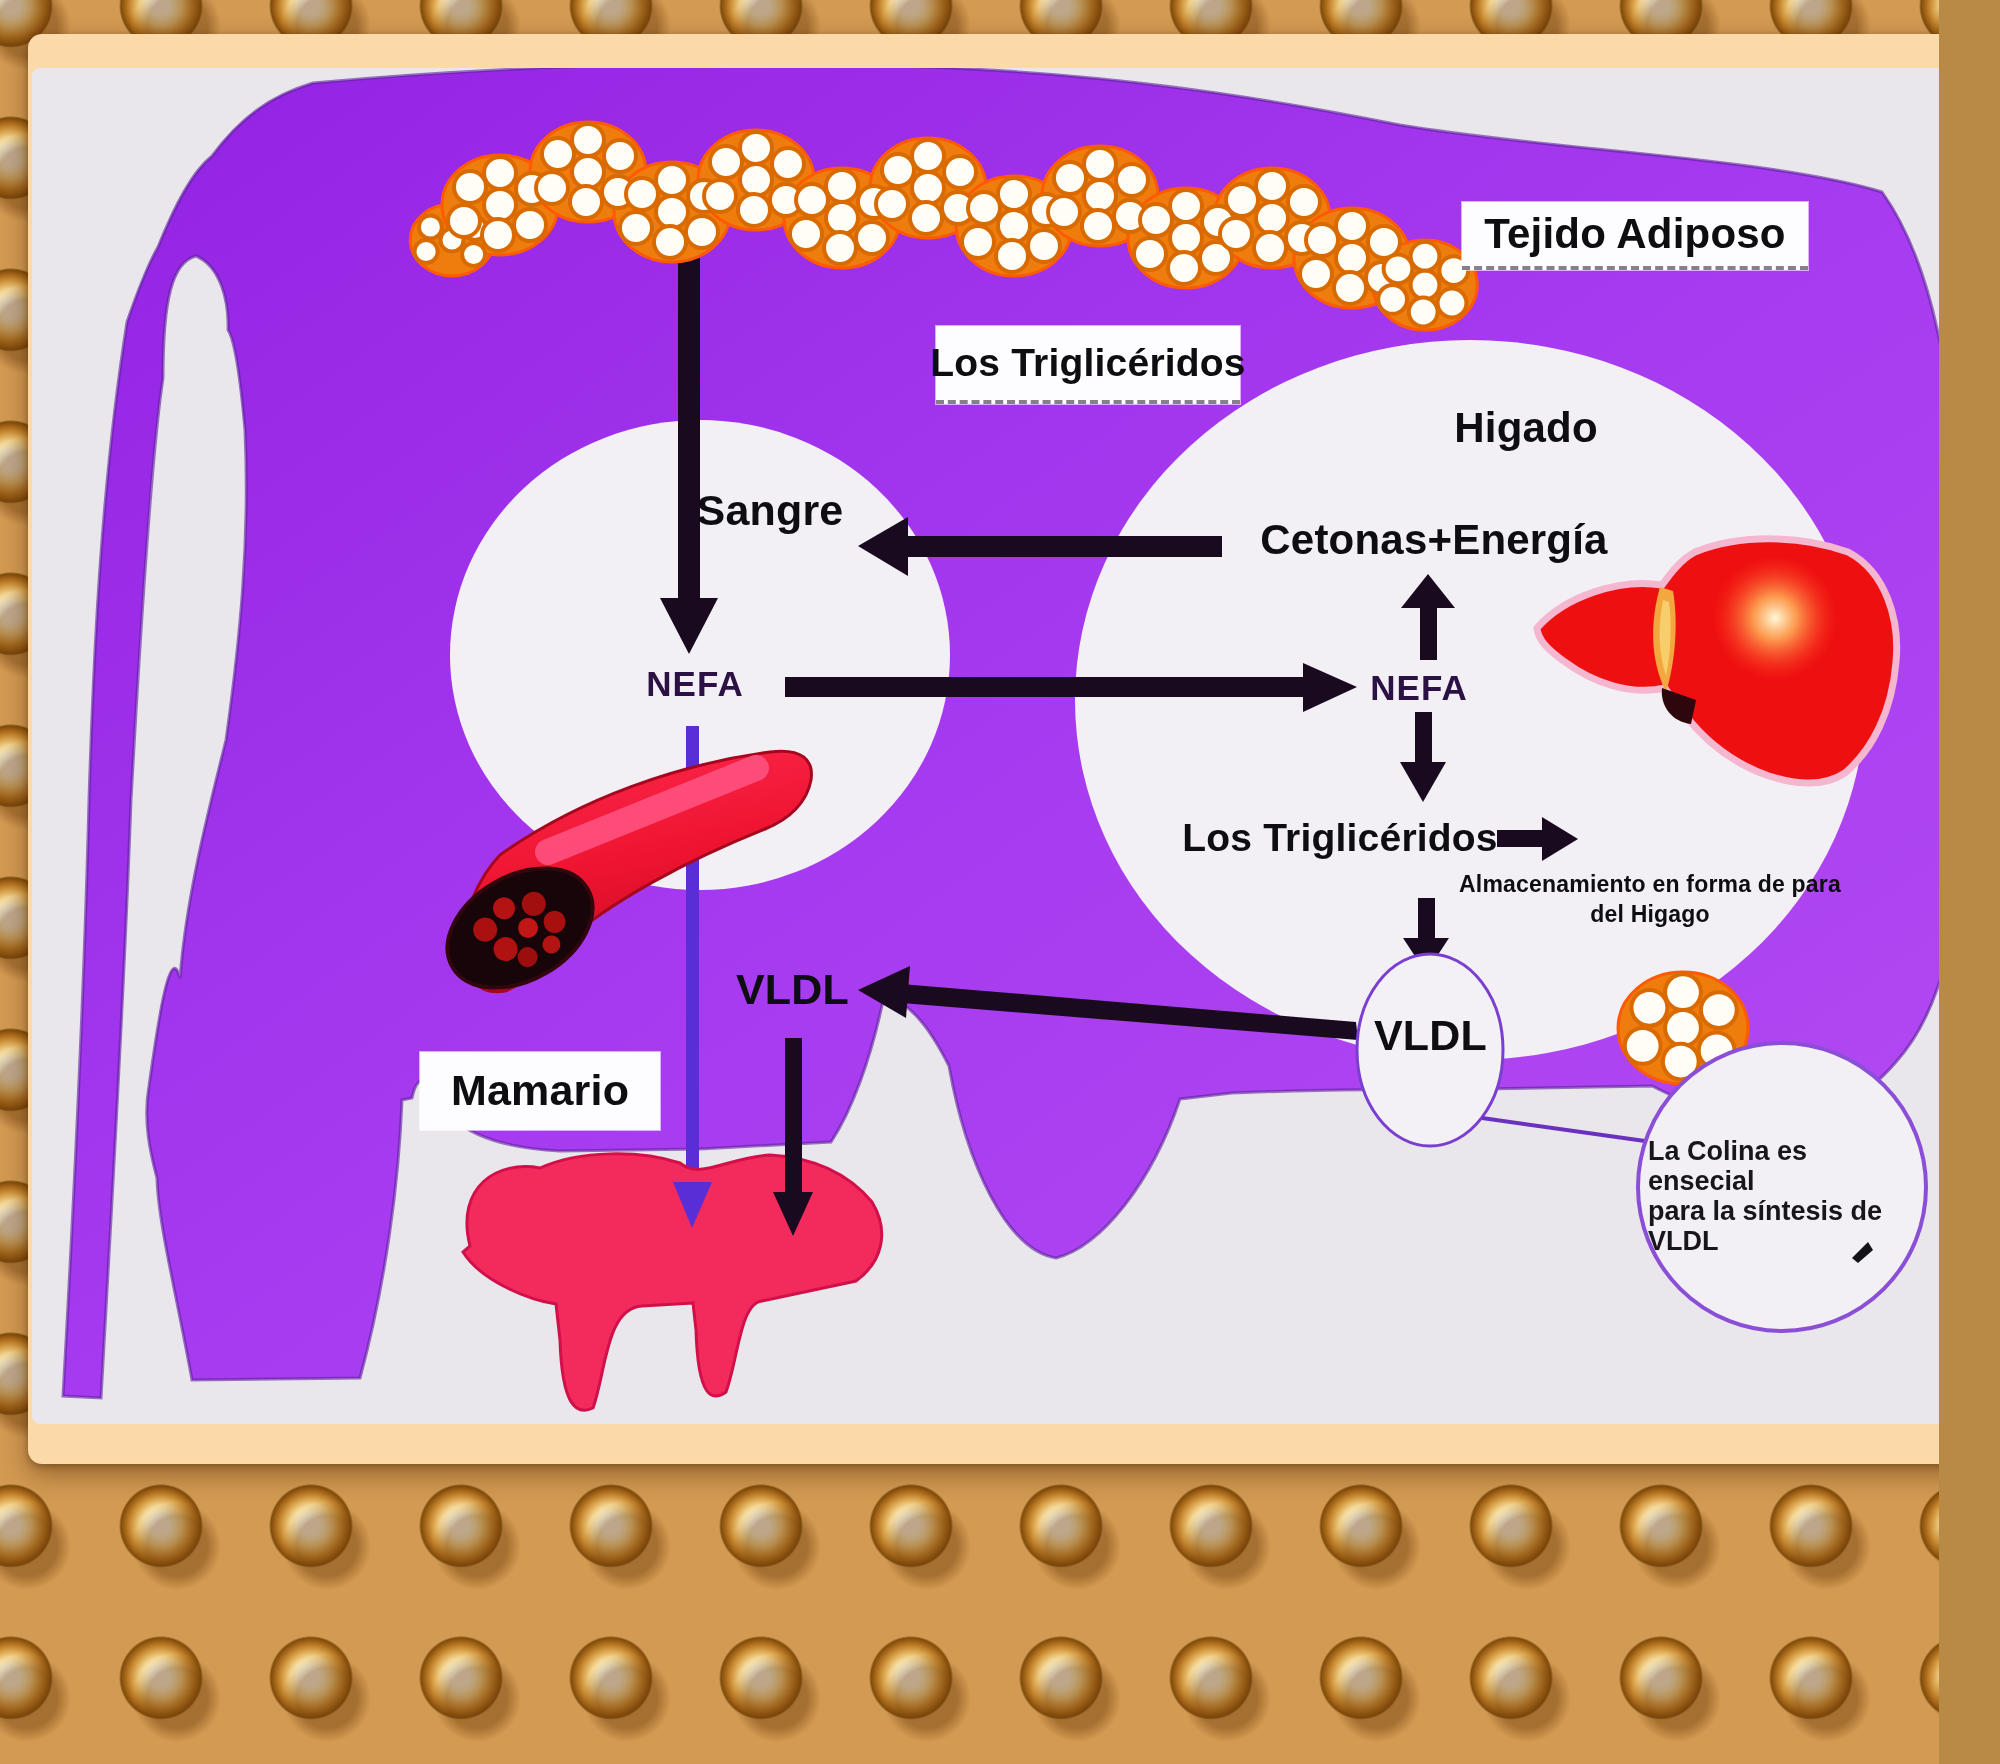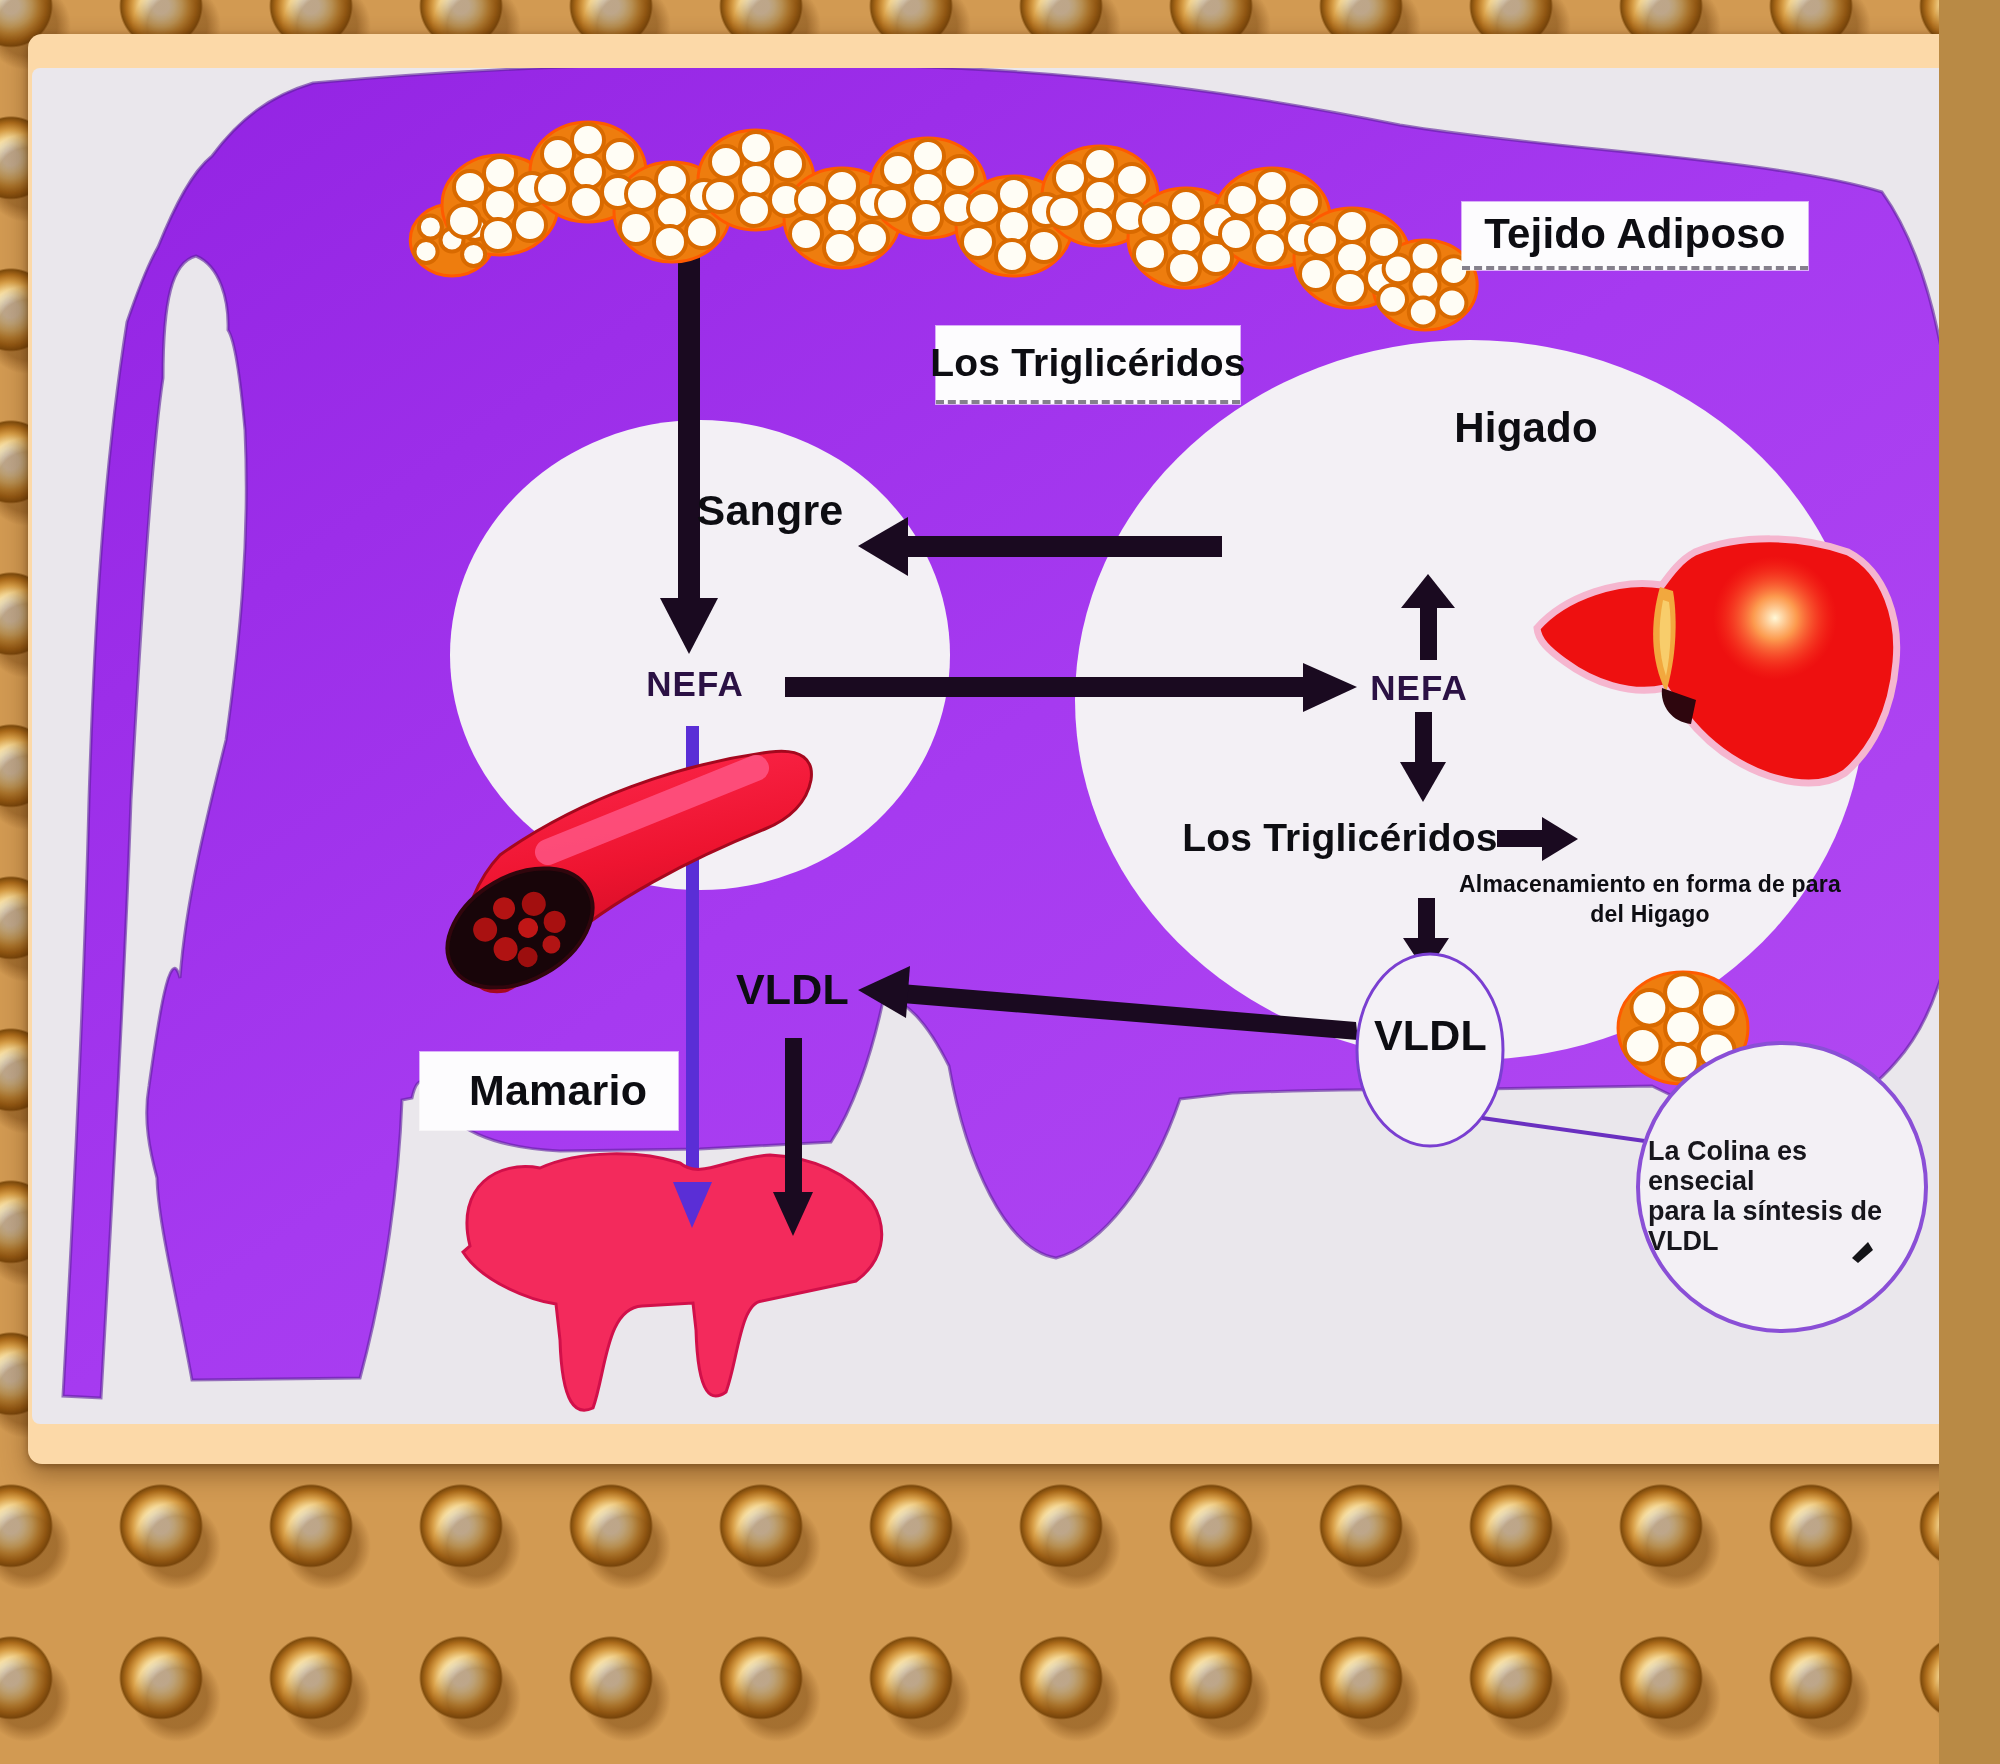--- a/index.html
+++ b/index.html
@@ -340,36 +340,37 @@
   </div>
 
   <div class="label whitebox dashed" style="left:936px;top:326px;width:304px;height:74px;font-size:39px;">
     <span>Los Triglicéridos</span>
   </div>
 
   <div class="label" style="left:640px;top:486px;width:260px;height:50px;font-size:43px;">Sangre</div>
 
   <div class="label" style="left:1396px;top:404px;width:260px;height:48px;font-size:42px;">Higado</div>
 
+  <div class="label" style="left:1234px;top:514px;width:400px;height:52px;font-size:42px;">Cetonas+Energía</div>
 
 
   <div class="label nefa" style="left:620px;top:664px;width:150px;height:40px;font-size:35px;">NEFA</div>
 
   <div class="label nefa" style="left:1344px;top:668px;width:150px;height:40px;font-size:35px;">NEFA</div>
 
   <div class="label" style="left:1150px;top:814px;width:380px;height:48px;font-size:39px;">Los Triglicéridos</div>
 
   <div class="label" style="left:1440px;top:870px;width:420px;height:28px;font-size:23px;">Almacenamiento en forma de para</div>
   <div class="label" style="left:1440px;top:900px;width:420px;height:28px;font-size:23px;">del Higago</div>
 
   <div class="label" style="left:710px;top:966px;width:165px;height:48px;font-size:43px;">VLDL</div>
 
   <div class="label" style="left:1348px;top:1012px;width:165px;height:48px;font-size:43px;">VLDL</div>
 
-  <div class="label whitebox" style="left:420px;top:1052px;width:240px;height:78px;font-size:43px;padding-left:18px;">
+  <div class="label whitebox" style="left:420px;top:1052px;width:240px;height:78px;font-size:43px;">
     <span>Mamario</span>
   </div>
 
   <div class="colina-block">
     <div>La Colina es ensecial</div>
     <div>para la síntesis de</div>
     <div>VLDL</div>
   </div>
 
 

